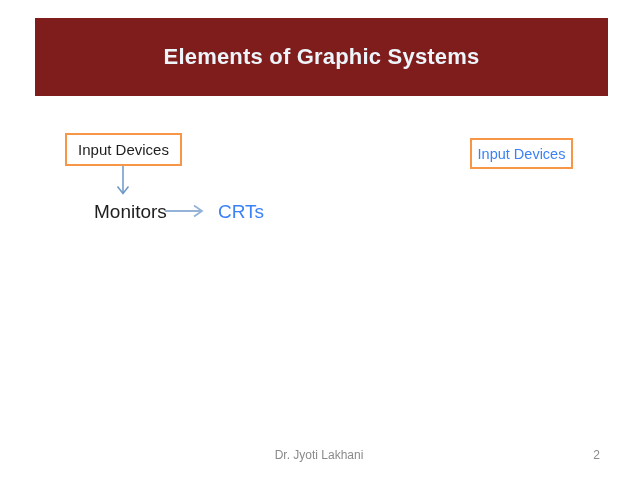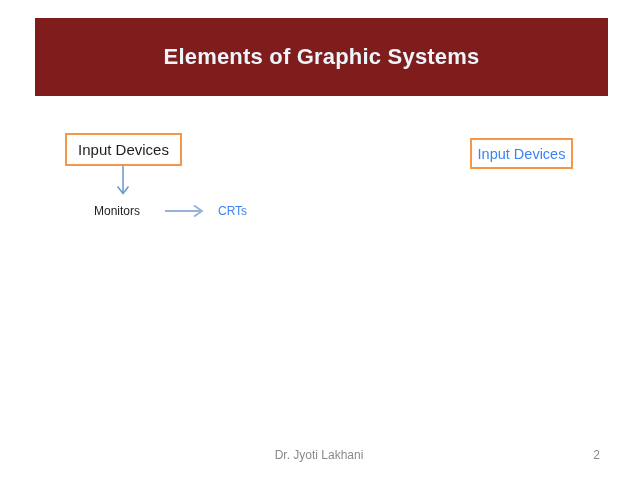--- a/index.html
+++ b/index.html
@@ -52,21 +52,21 @@
   .input-box {
     left: 470px;
     top: 138px;
     width: 103px;
     height: 31px;
     font-size: 14.5px;
   }
   .node-label {
     position: absolute;
     color: #1E1E1E;
-    font-size: 12px;
+    font-size: 19px;
     line-height: 17px;
     white-space: nowrap;
   }
   .monitors-label { left: 94px; top: 203px; }
   .crts-label { left: 218px; top: 203px; }
   .arrow { position: absolute; }
   .arrow svg { display: block; }
   .down-arrow { left: 115px; top: 166px; color: #6D96C8; }
   .right-arrow { left: 165px; top: 204px; color: #95B3D7; }
   .footer-author {

